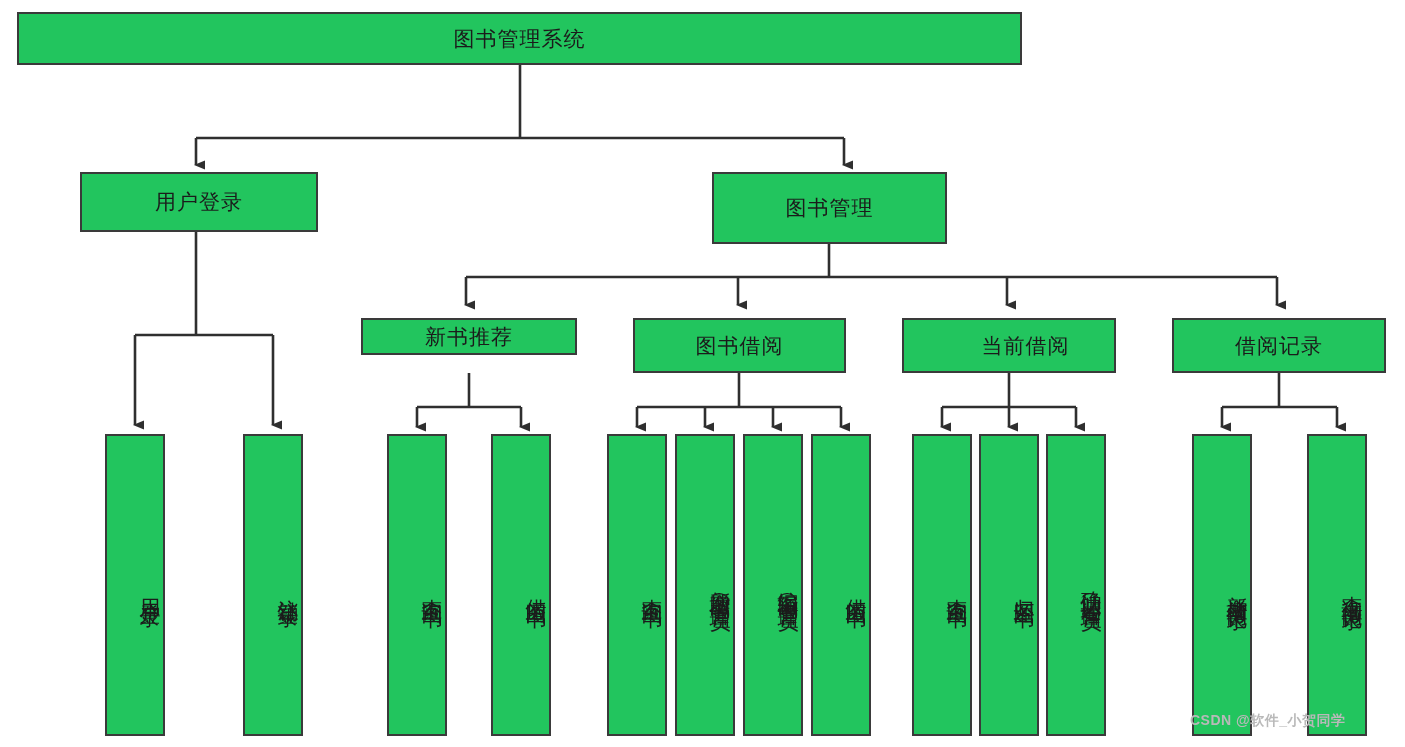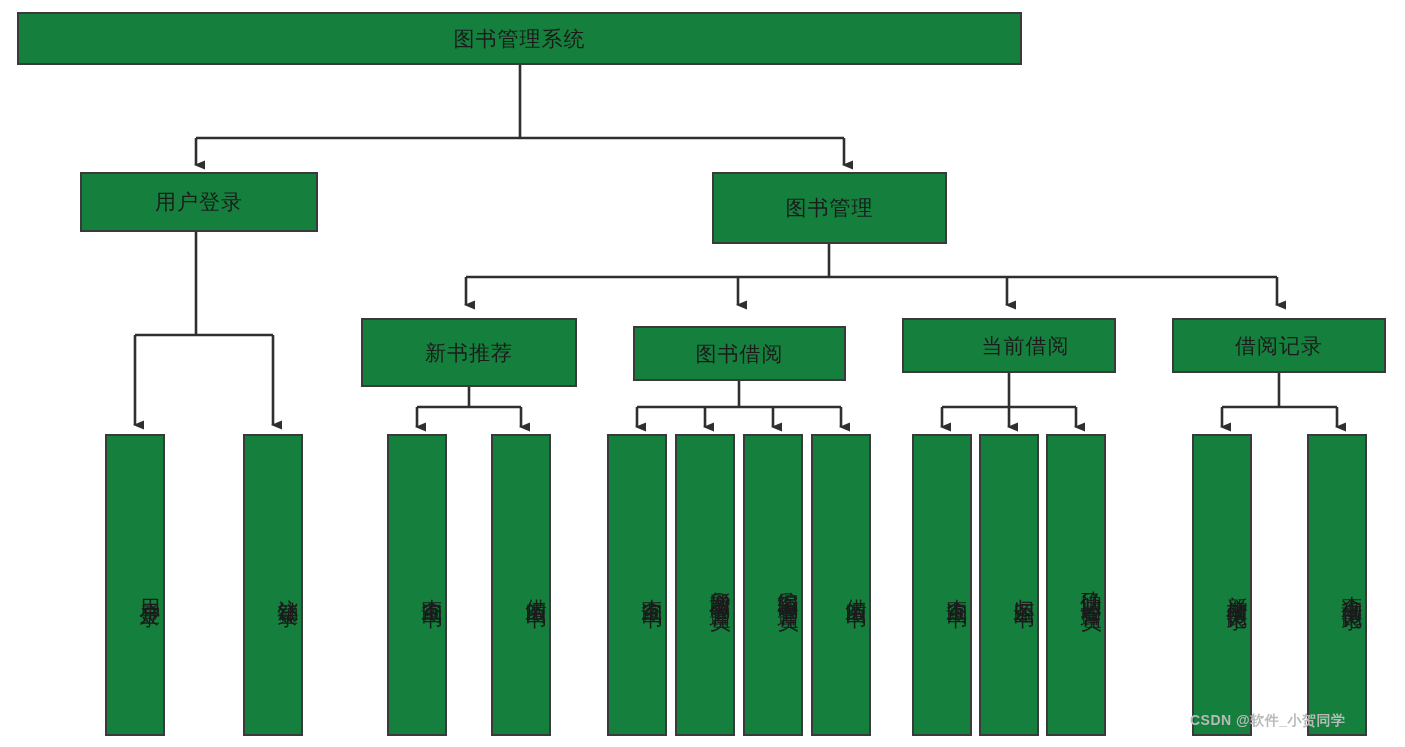--- a/index.html
+++ b/index.html
@@ -22,21 +22,21 @@
     position: absolute;
     left: 0;
     top: 0;
     width: 1405px;
     height: 747px;
     pointer-events: none;
   }
   .node {
     position: absolute;
     box-sizing: border-box;
-    background: #15803d;
+    background: #22c55e;
     border: 2px solid #3a3a3a;
     display: flex;
     align-items: center;
     justify-content: center;
     color: #1b1b1b;
     z-index: 2;
   }
   .node.h {
     font-size: 21px;
     letter-spacing: 1px;
@@ -127,24 +127,24 @@
     <span>图书管理系统</span>
   </div>
 
   <div class="node h" style="left:80px; top:172px; width:238px; height:60px;">
     <span>用户登录</span>
   </div>
   <div class="node h" style="left:712px; top:172px; width:235px; height:72px;">
     <span>图书管理</span>
   </div>
 
-  <div class="node h" style="left:361px; top:318px; width:216px; height:69px;">
+  <div class="node h" style="left:361px; top:318px; width:216px; height:37px;">
     <span>新书推荐</span>
   </div>
-  <div class="node h" style="left:633px; top:326px; width:213px; height:55px;">
+  <div class="node h" style="left:633px; top:318px; width:213px; height:55px;">
     <span>图书借阅</span>
   </div>
   <div class="node h" style="left:902px; top:318px; width:214px; height:55px;padding-left:33px;">
     <span>当前借阅</span>
   </div>
   <div class="node h" style="left:1172px; top:318px; width:214px; height:55px;">
     <span>借阅记录</span>
   </div>
 
   <div class="node v" style="left:105px; top:434px; width:60px; height:302px;">

